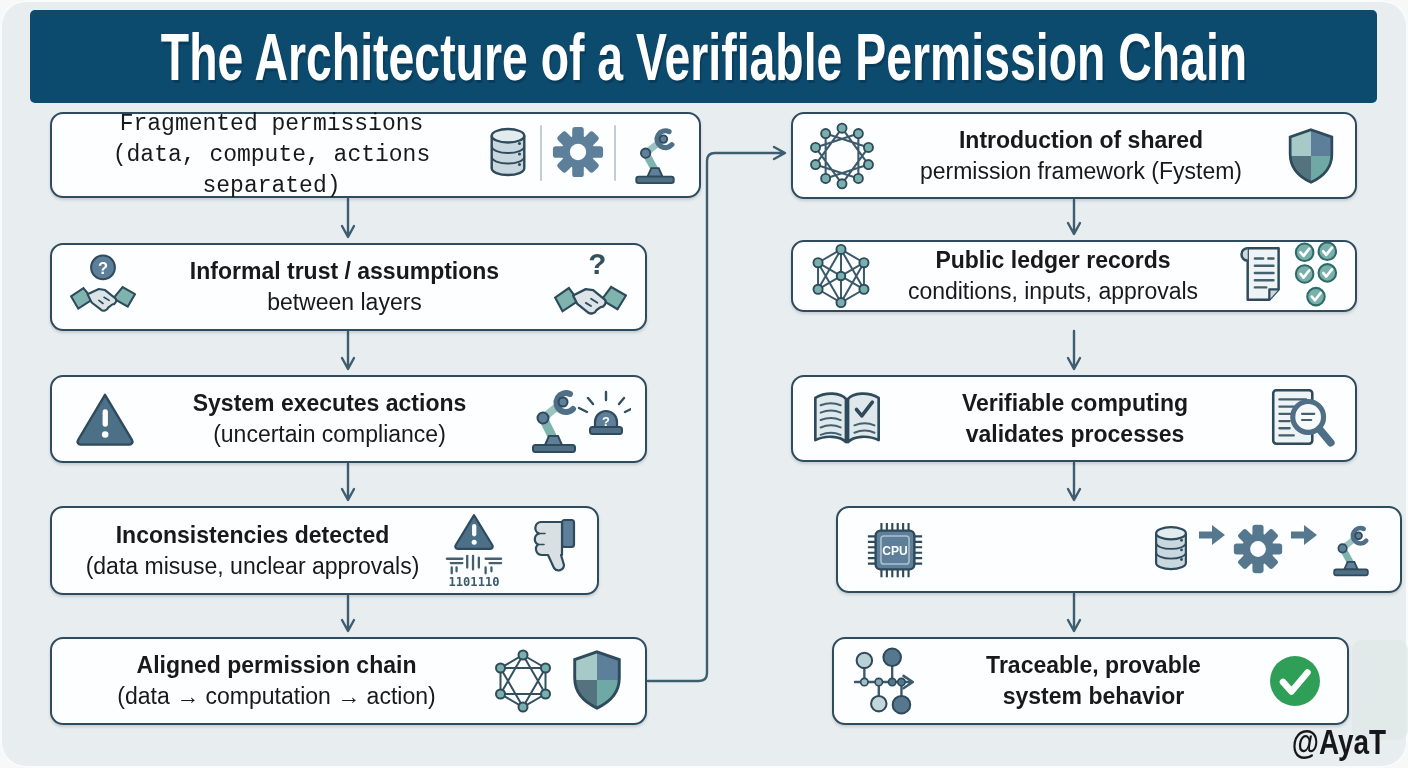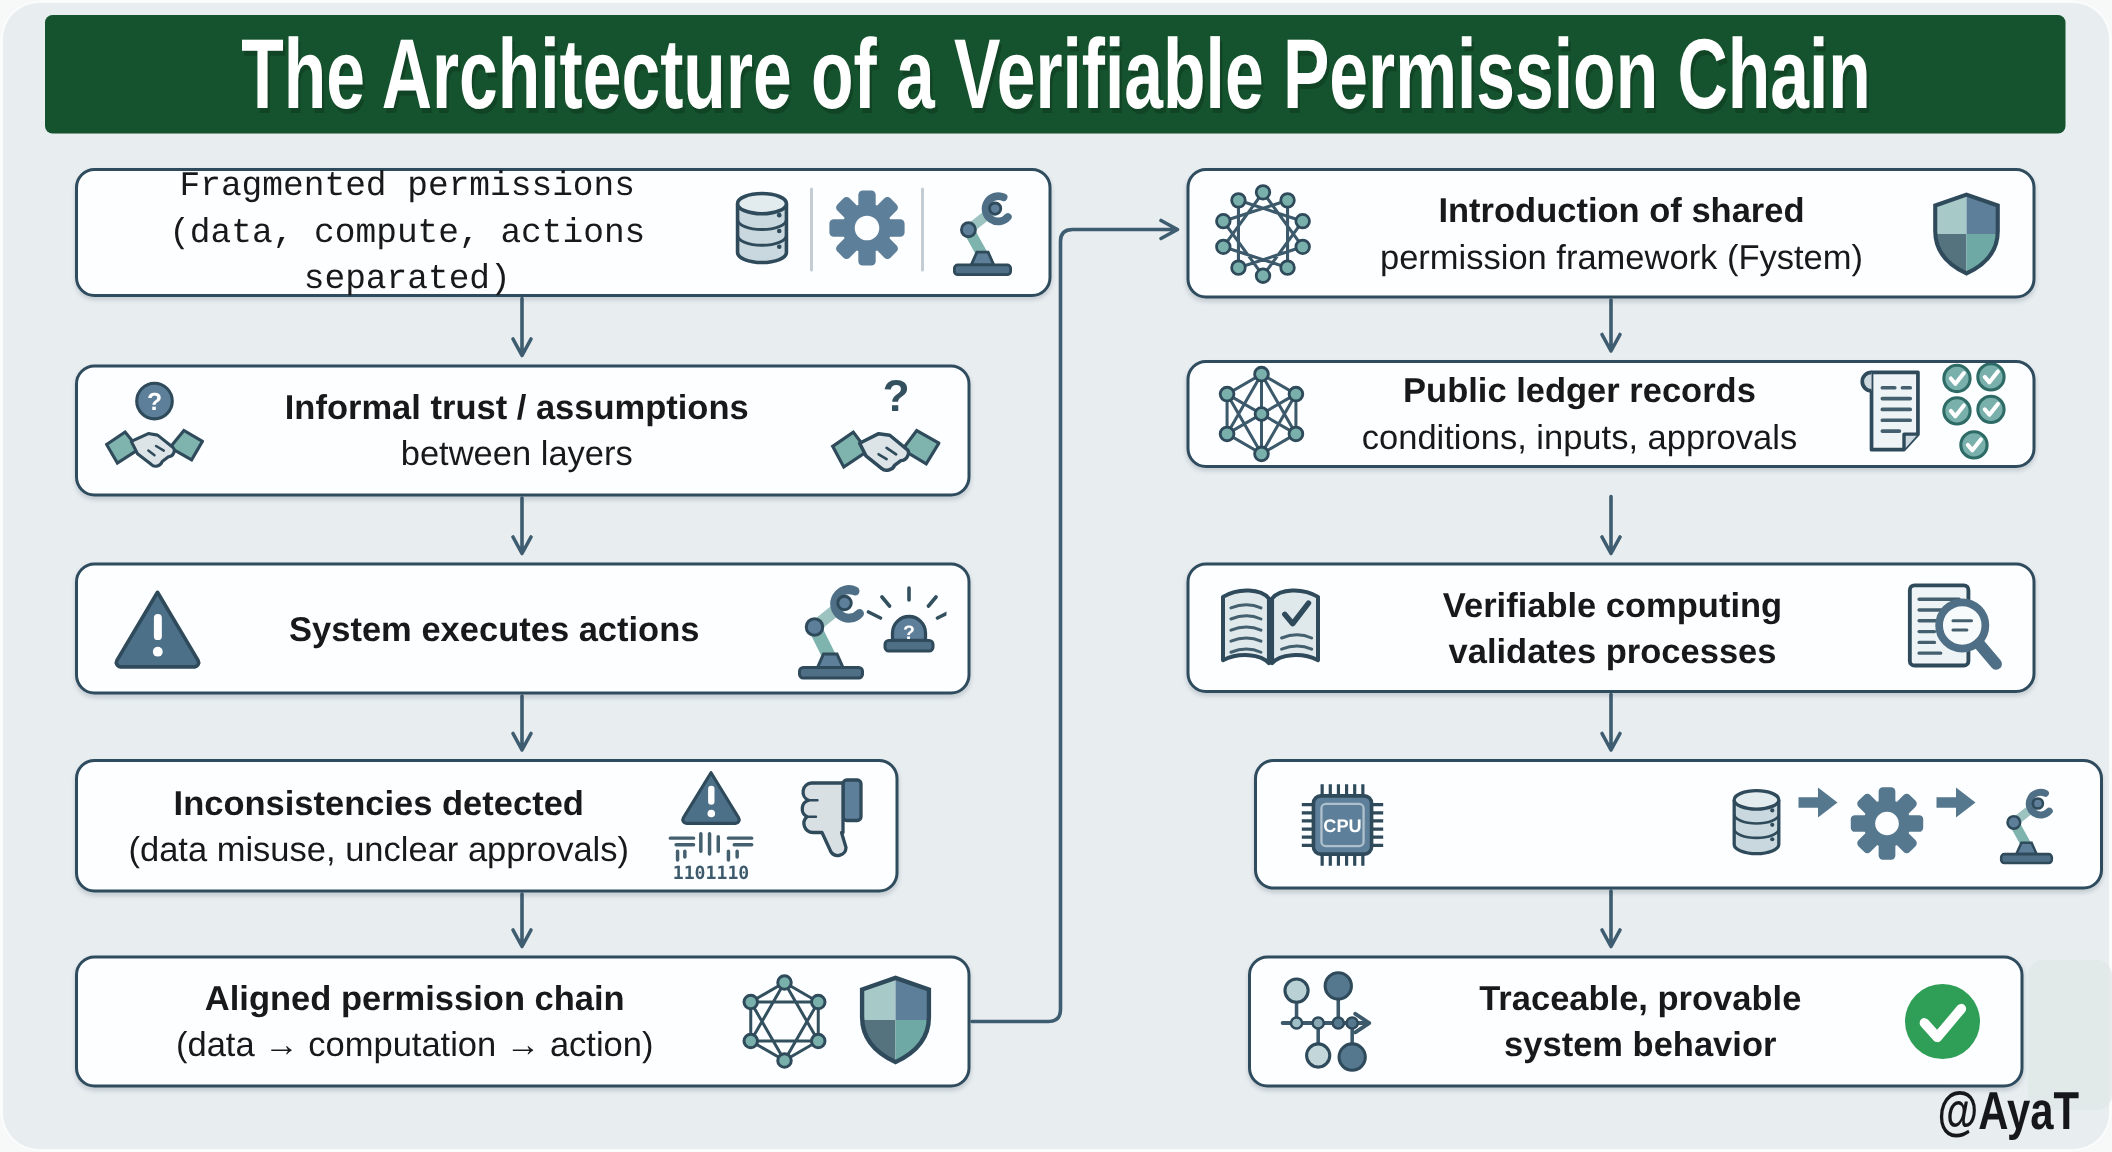--- a/index.html
+++ b/index.html
@@ -9,22 +9,22 @@
     font-family:"Liberation Sans","DejaVu Sans",sans-serif;
     overflow:hidden;
   }
   .canvas{
     position:absolute;left:0;top:0;width:1408px;height:768px;
     background:#e8edf0;
     border-radius:26px;
     box-shadow:inset 0 0 0 2px #fafbfb;
   }
   .banner{
-    position:absolute;left:30px;top:10px;width:1347px;height:79px;
-    background:#14532d;border-radius:5px;
+    position:absolute;left:30px;top:10px;width:1347px;height:93px;
+    background:#0c4a6e;border-radius:5px;
     display:flex;align-items:center;justify-content:center;
   }
   .banner .title-text{
     color:#ffffff;font-weight:700;font-size:58px;white-space:nowrap;
     display:inline-block;transform:scale(0.80,1.14);
     letter-spacing:0px;
     text-shadow:2px 3px 0 rgba(0,0,0,0.18);
   }
   .box{
     position:absolute;
@@ -143,20 +143,21 @@
   </div>
 
   <div class="box" style="left:50px;top:375px;width:597px;height:88px;padding:0 14px 0 22px;">
     <svg width="62" height="56" viewBox="0 0 64 58">
       <path d="M32 4 L60 51 a3 3 0 0 1 -2.6 4.5 H6.6 A3 3 0 0 1 4 51 Z" fill="#4d7089" stroke="#2e4a5b" stroke-width="2.5" stroke-linejoin="round"></path>
       <rect x="29.5" y="19" width="5.5" height="18" rx="2.7" fill="#ffffff"></rect>
       <circle cx="32.2" cy="45" r="3.4" fill="#ffffff"></circle>
     </svg>
     <div class="txt">
       <div class="b">System executes actions</div>
+      <div>(uncertain compliance)</div>
     </div>
     <svg width="108" height="70" viewBox="0 0 108 70">
       <path d="M30 54 L20 34" stroke="#7fb3ae" stroke-width="9" stroke-linecap="round"></path>
       <path d="M20 34 L40 18" stroke="#9cc3bf" stroke-width="8" stroke-linecap="round"></path>
       <path d="M47 10 a9.5 9.5 0 1 0 3 15" fill="none" stroke="#4e6f86" stroke-width="6" stroke-linecap="round"></path>
       <circle cx="20" cy="34" r="5.5" fill="#5d7f99" stroke="#2e4a5b" stroke-width="2"></circle>
       <circle cx="40" cy="18" r="4.5" fill="#5d7f99" stroke="#2e4a5b" stroke-width="2"></circle>
       <path d="M22 61 l4 -9 h9 l4 9 z" fill="#5d7f99" stroke="#2e4a5b" stroke-width="2"></path>
       <rect x="10" y="61" width="42" height="7" rx="2.5" fill="#4e6f86" stroke="#2e4a5b" stroke-width="2"></rect>
       <path d="M72 38 a11 11 0 0 1 22 0 v5 h-22 z" fill="#5d7f99" stroke="#2e4a5b" stroke-width="2.2"></path>

